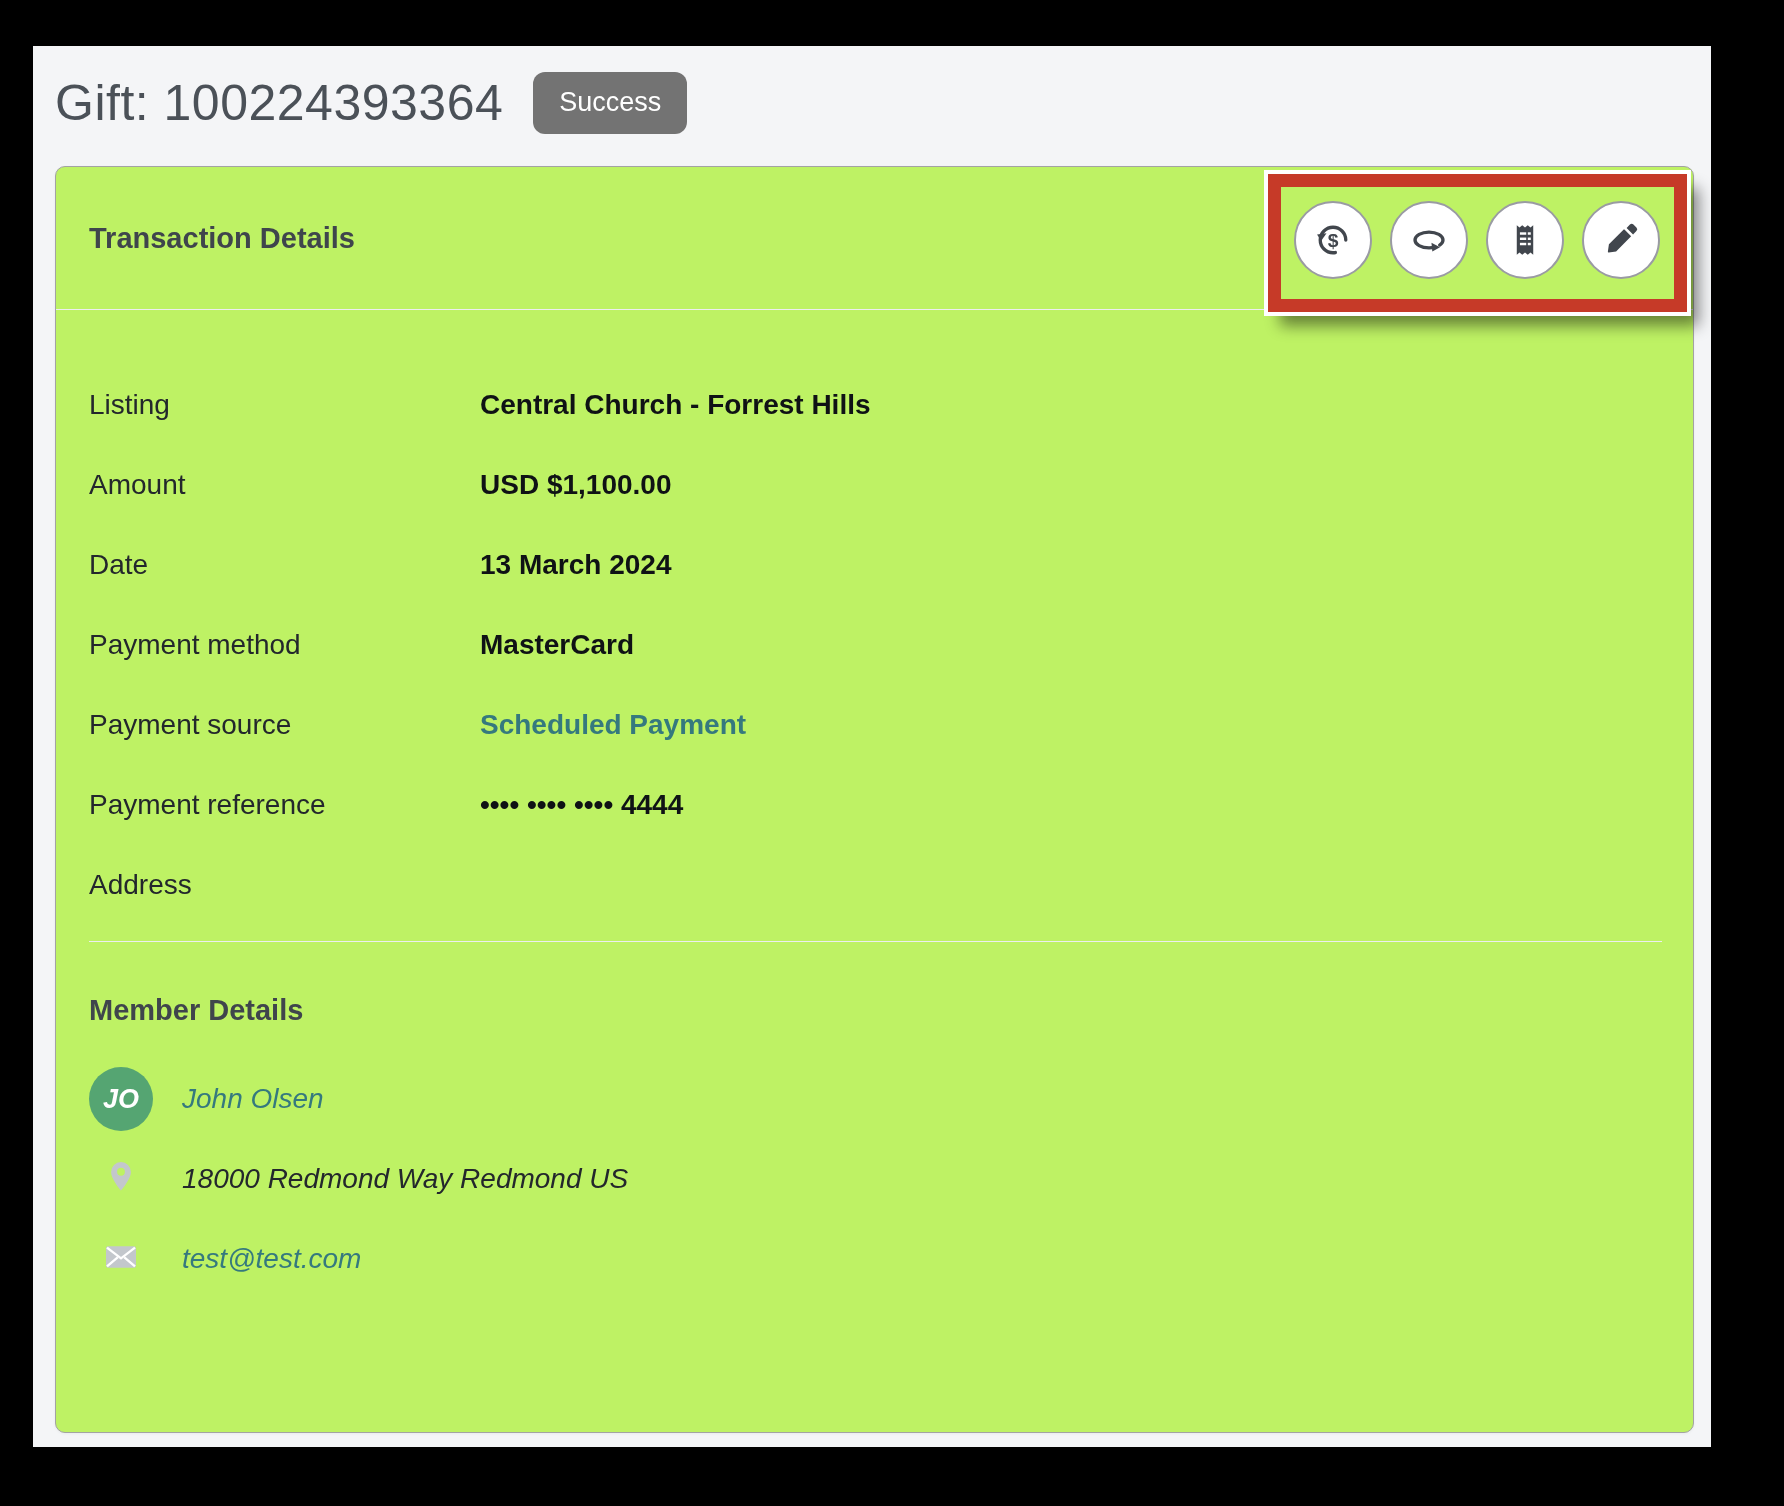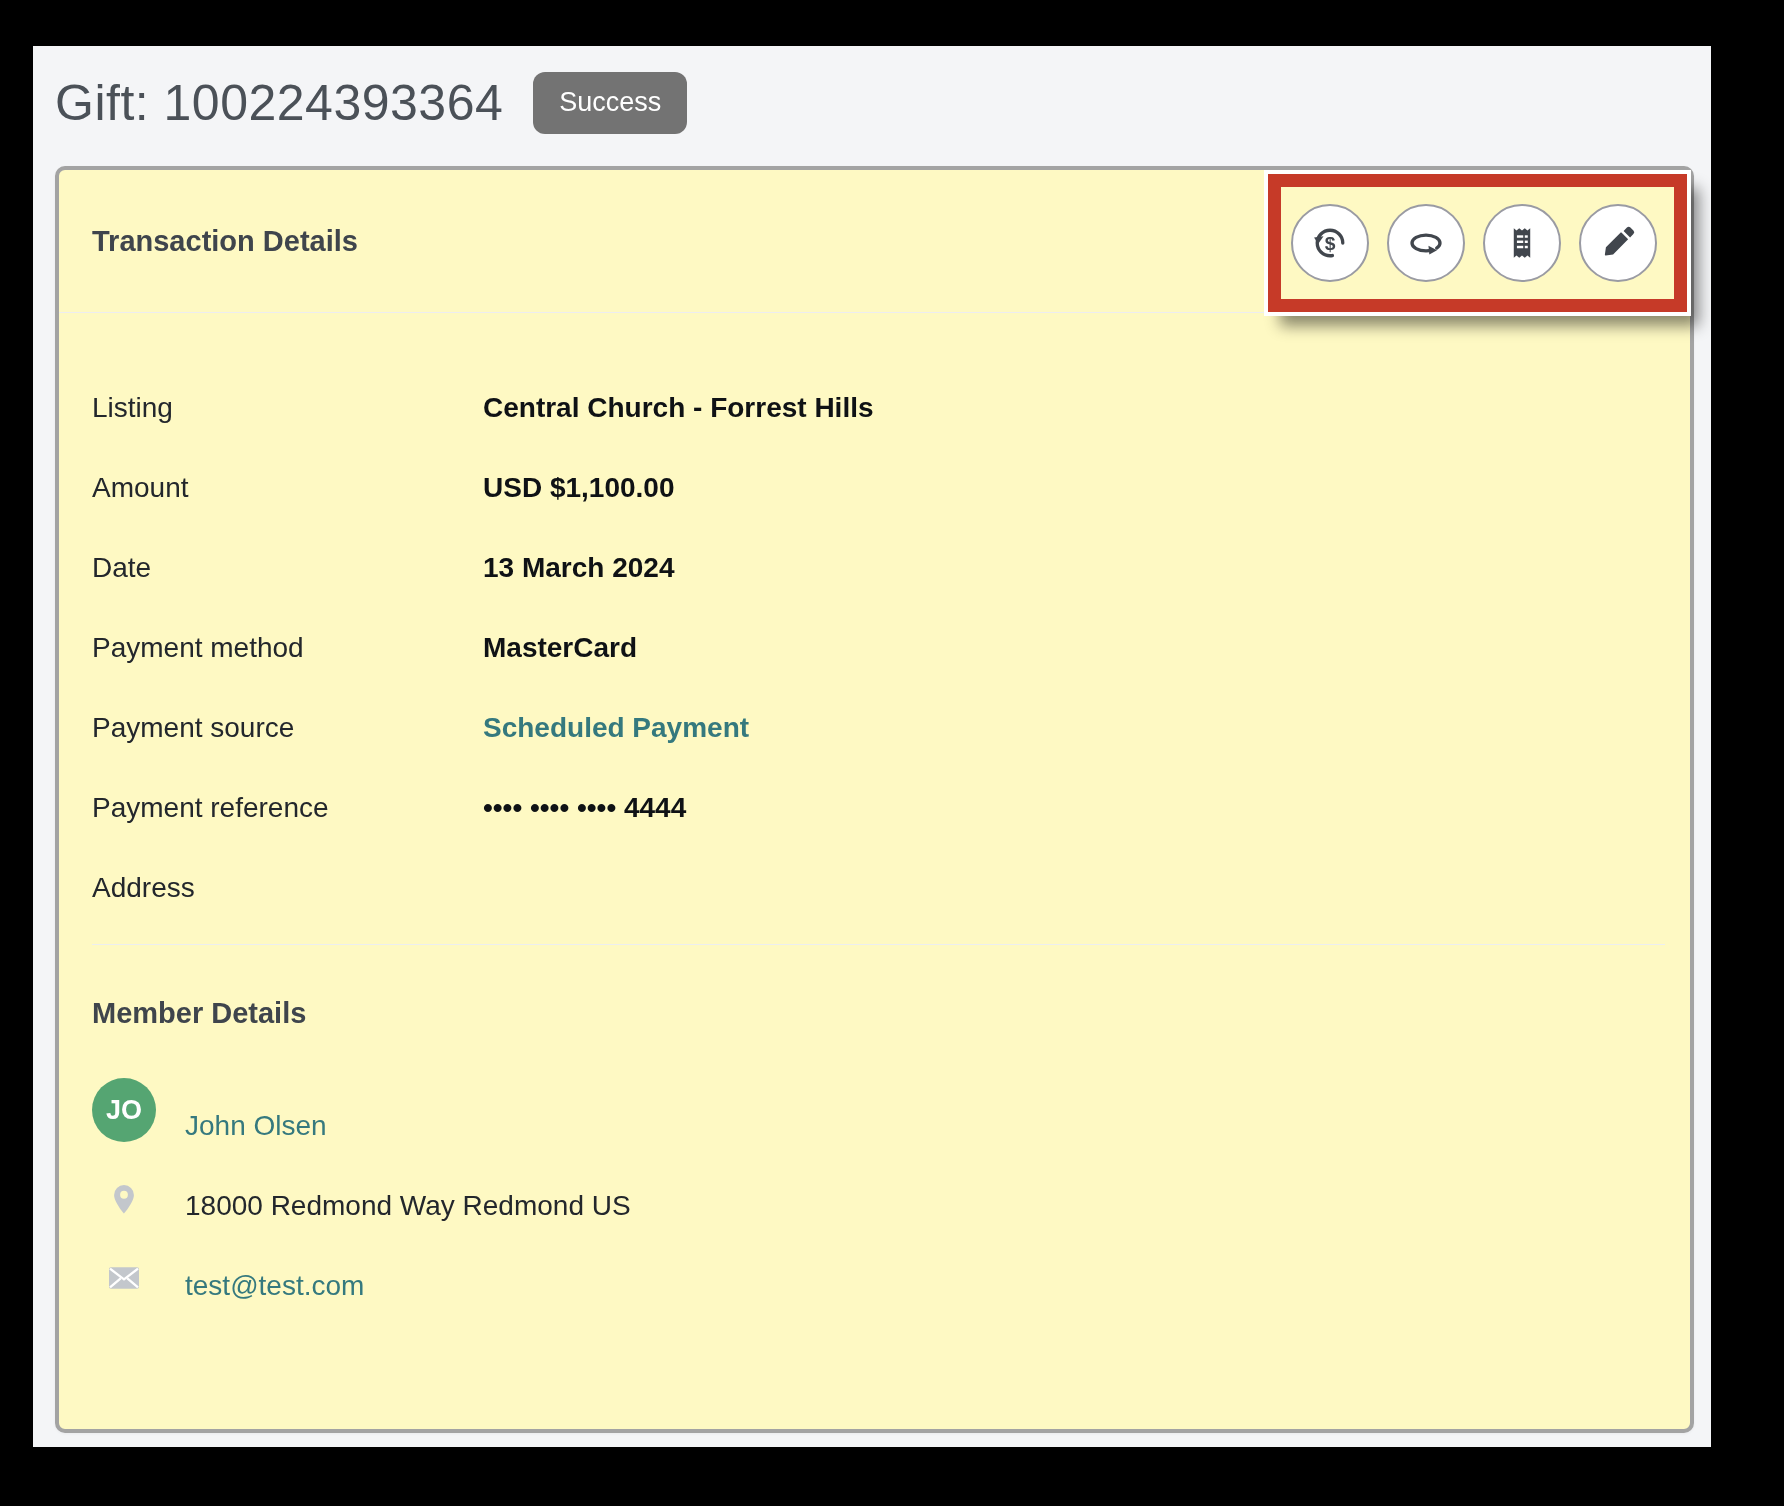--- a/index.html
+++ b/index.html
@@ -37,22 +37,22 @@
     font-size: 27px;
     padding: 16px 26px;
     border-radius: 12px;
     line-height: 1.1;
   }
   
   .card {
     position: absolute;
     left: 22px; top: 120px;
     width: 1639px; height: 1267px;
-    background: #fef9c3;
-    border: 4px solid #a3a3a3;
+    background: #bef264;
+    border: 1px solid #a3a3a3;
     border-radius: 10px;
     box-shadow: 0 1px 3px rgba(40,45,60,0.05);
   }
   .card-header {
     height: 143px;
     border-bottom: 1px solid #ededf0;
     display: flex;
     align-items: center;
     padding-left: 33px;
     position: relative;
@@ -110,21 +110,22 @@
     margin: 48px 0 0 33px;
     font-size: 29px;
     font-weight: 700;
     color: #3f454c;
     line-height: 40px;
   }
   .member-rows { margin-top: 29px; padding-left: 33px; }
   .member-row {
     height: 80px;
     display: flex;
-    align-items: flex-end;
+    align-items: center;
+    font-style: italic;
   }
   .member-icon-cell {
     width: 64px;
     flex: 0 0 64px;
     display: flex;
     align-items: center;
     justify-content: center;
   }
   .avatar {
     width: 64px; height: 64px;

